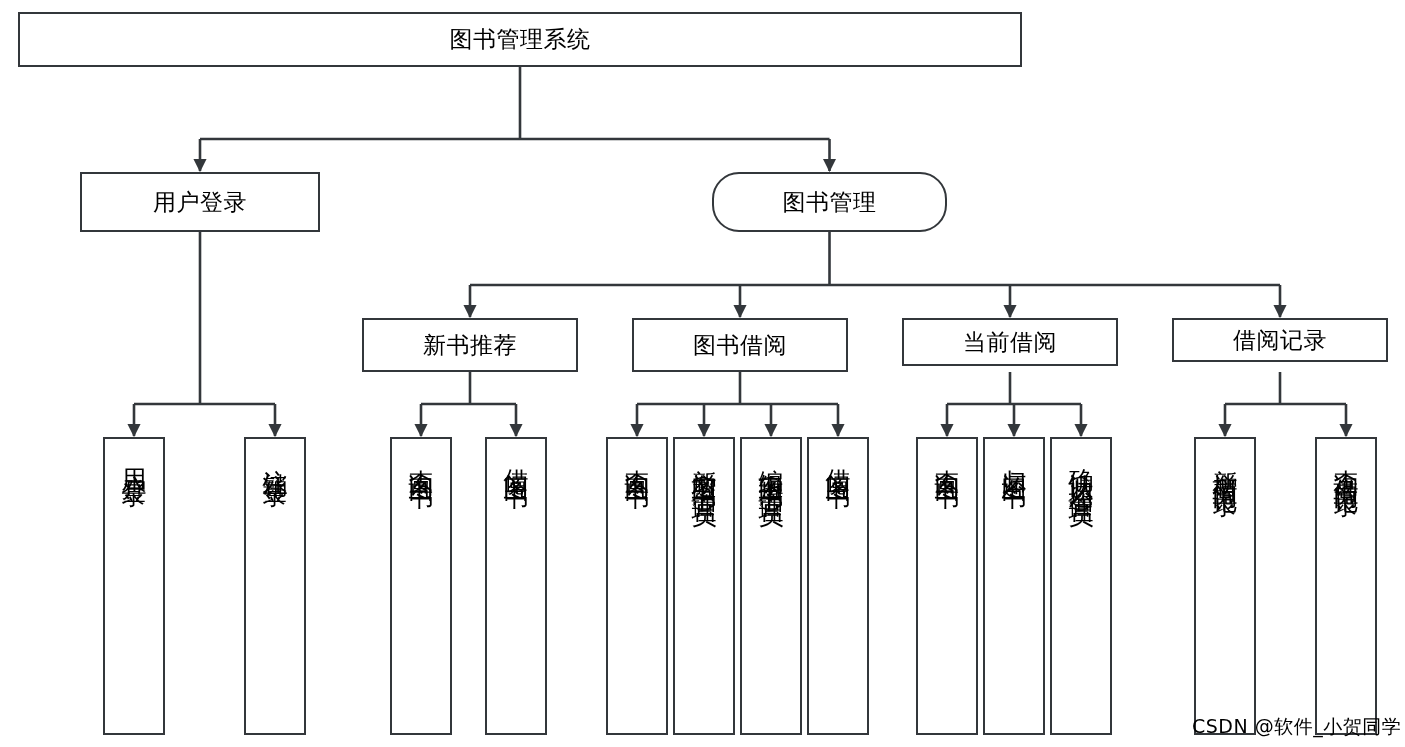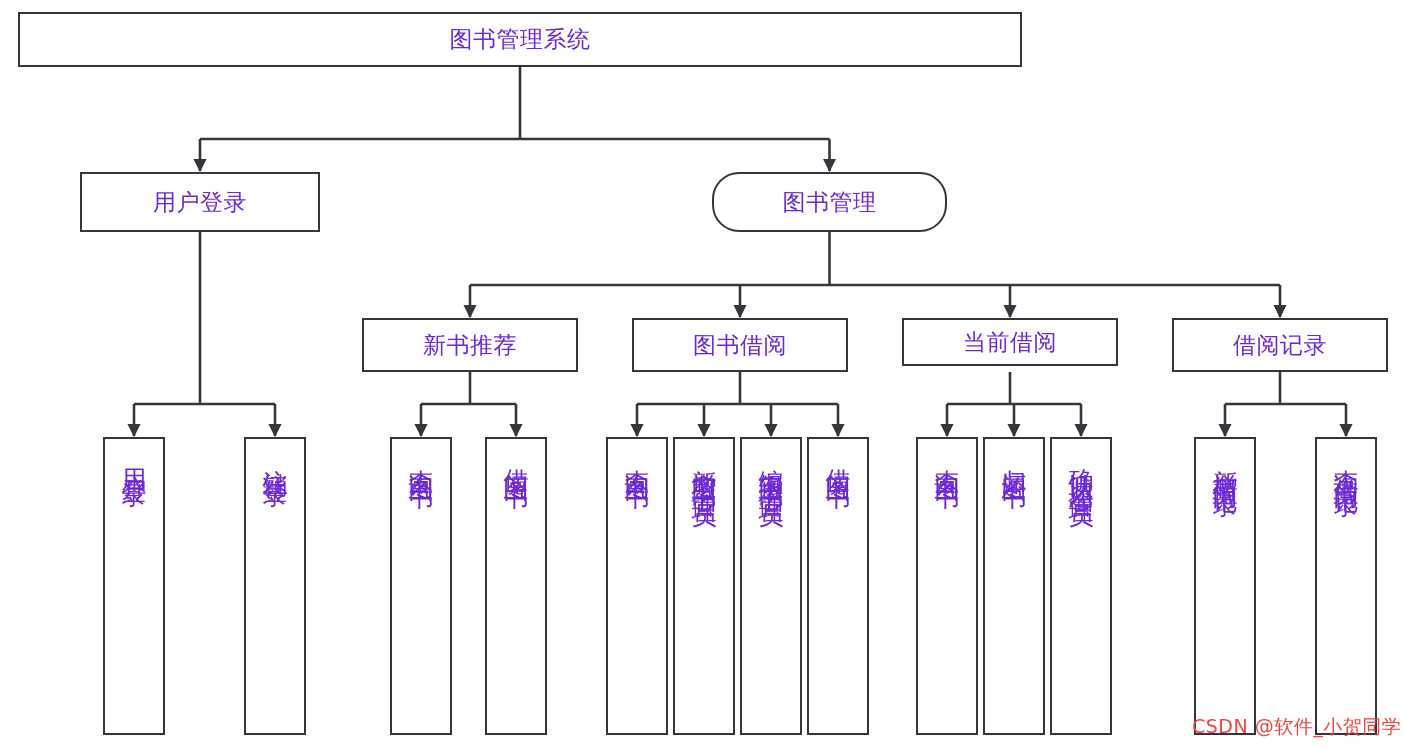--- a/index.html
+++ b/index.html
@@ -26,21 +26,21 @@
     pointer-events: none;
   }
   .node {
     position: absolute;
     box-sizing: border-box;
     background: #ffffff;
     border: 2.5px solid #33373b;
     display: flex;
     align-items: center;
     justify-content: center;
-    color: #6d28d9;
+    color: #000000;
   }
   .node .lbl {
     display: block;
     text-align: center;
     line-height: 1.08;
     white-space: nowrap;
   }
   .node.horiz .lbl {
     font-size: 23px;
     letter-spacing: 0.5px;
@@ -53,21 +53,21 @@
   .node.vert .lbl {
     writing-mode: vertical-rl;
     text-orientation: upright;
     font-size: 25px;
     letter-spacing: 5px;
     line-height: 1;
   }
   .watermark {
     position: absolute;
     font-size: 19px;
-    color: #ef4444;
+    color: #000000;
     letter-spacing: 0.5px;
     white-space: nowrap;
     font-family: "DejaVu Sans", "Liberation Sans", sans-serif;
   }
 </style>
 </head>
 <body>
 
 <div id="canvas">
   <svg id="edges" viewBox="0 0 1405 747" xmlns="http://www.w3.org/2000/svg">
@@ -124,21 +124,21 @@
       </div>
       <div class="node horiz" style="left: 362px; top: 318px; width: 216px; height: 54px;">
         <span class="lbl">新书推荐</span>
       </div>
       <div class="node horiz" style="left: 632px; top: 318px; width: 216px; height: 54px; align-items: center;">
         <span class="lbl">图书借阅</span>
       </div>
       <div class="node horiz" style="left: 902px; top: 318px; width: 216px; height: 48px;">
         <span class="lbl">当前借阅</span>
       </div>
-      <div class="node horiz" style="left: 1172px; top: 318px; width: 216px; height: 54px;">
+      <div class="node horiz" style="left: 1172px; top: 318px; width: 216px; height: 44px;">
         <span class="lbl">借阅记录</span>
       </div>
       <div class="node vert" style="left: 103px; top: 437px; width: 62px; height: 298px;">
         <span class="lbl">用户登录</span>
       </div>
       <div class="node vert" style="left: 244px; top: 437px; width: 62px; height: 298px;">
         <span class="lbl">注销登录</span>
       </div>
       <div class="node vert" style="left: 390px; top: 437px; width: 62px; height: 298px;">
         <span class="lbl">查询图书</span>

